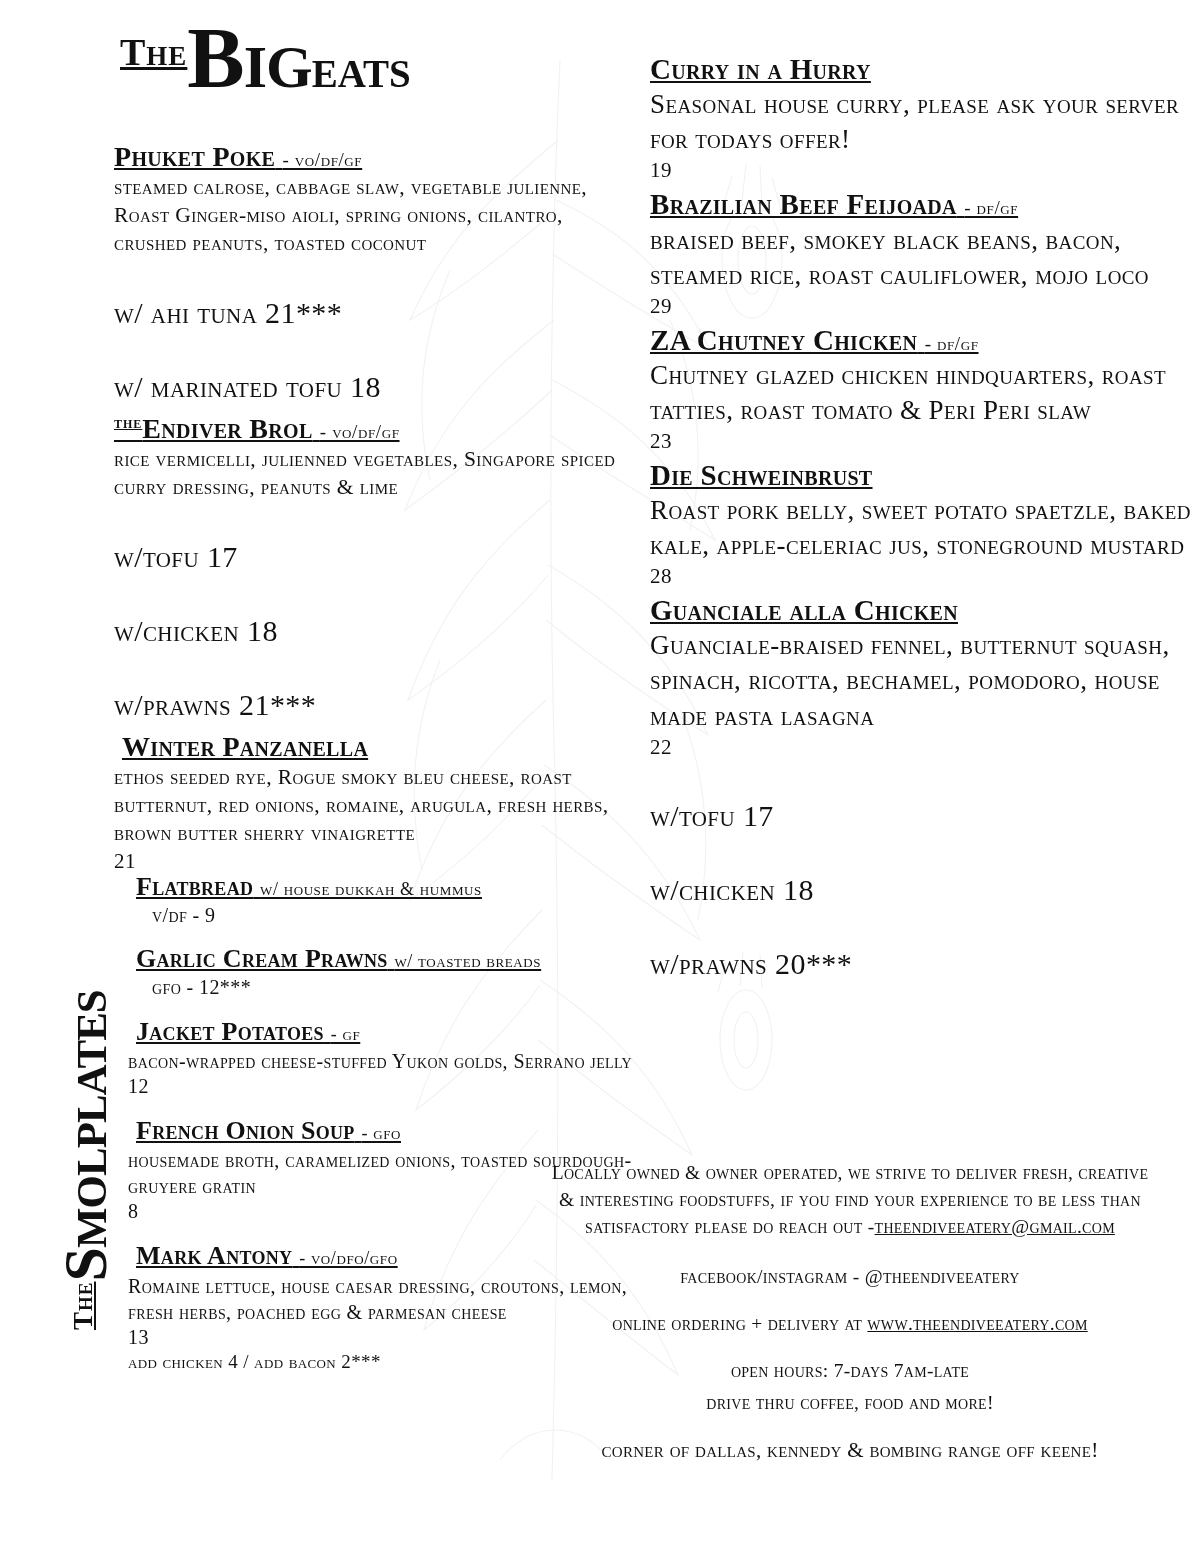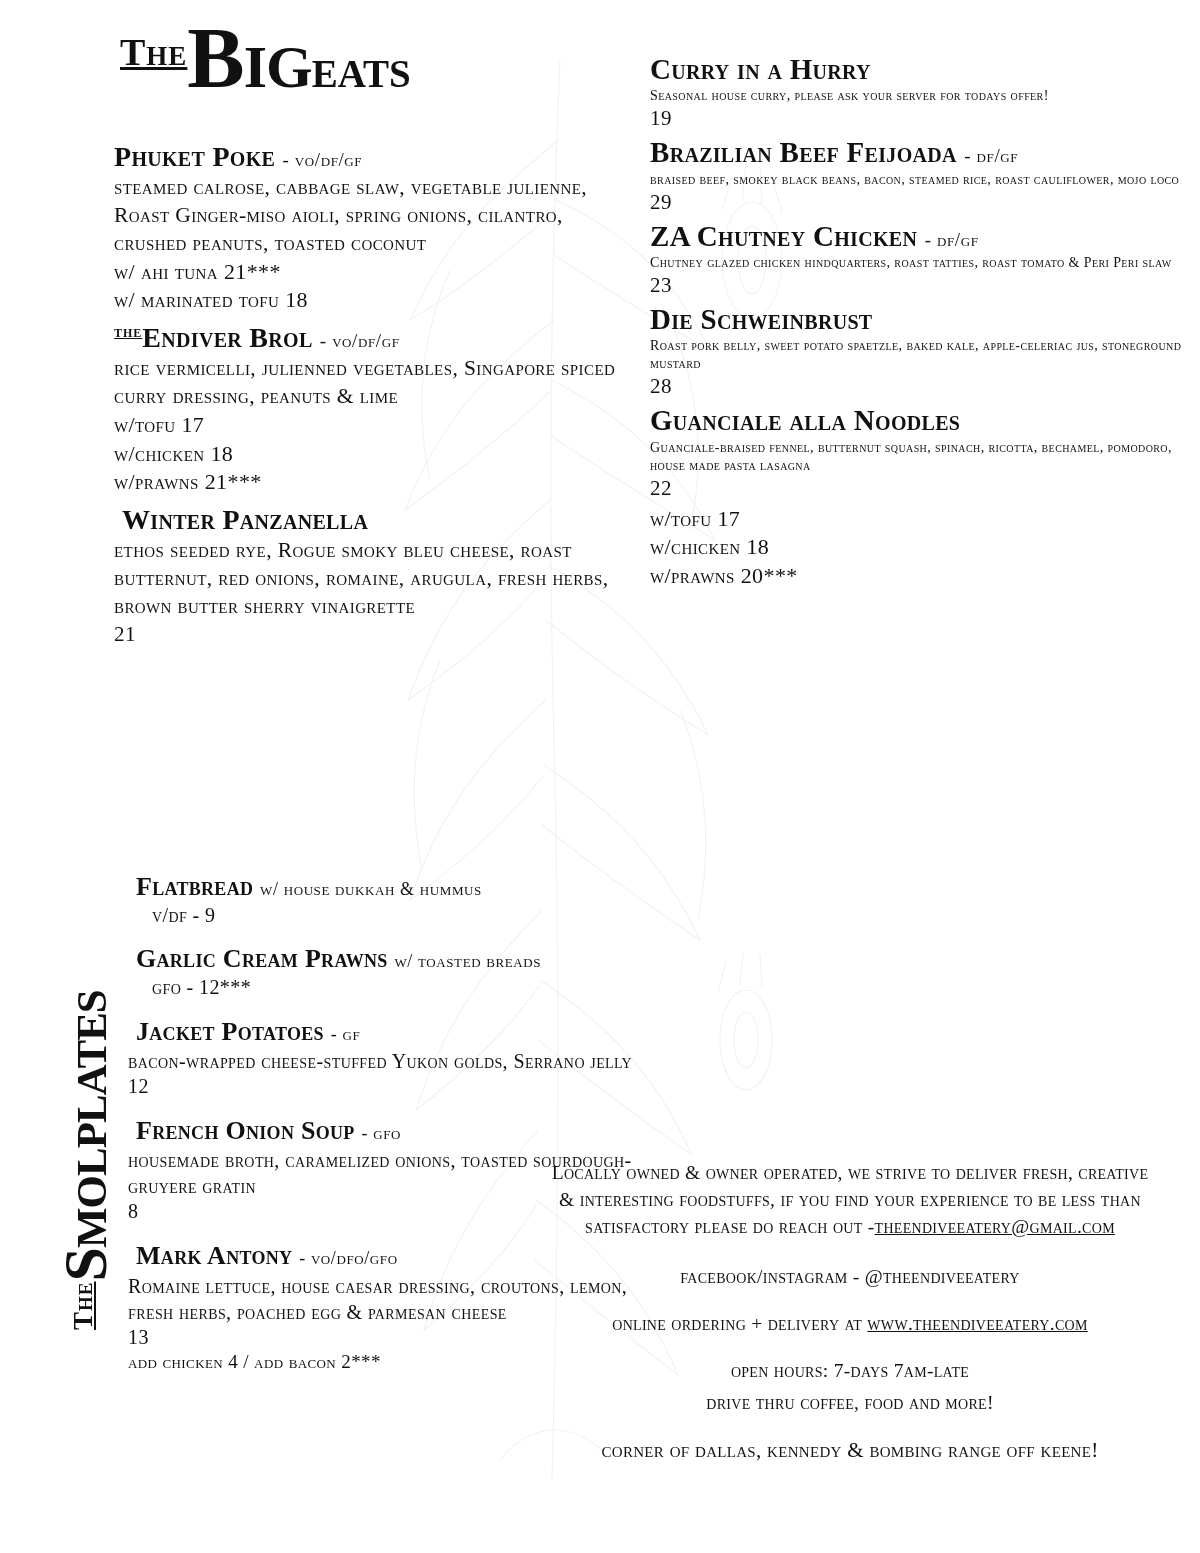--- a/index.html
+++ b/index.html
@@ -126,20 +126,21 @@
   
   .item { margin-bottom: 6px; }
 
   .item-name {
     font-size: 28px;
     font-variant: small-caps;
     font-weight: 600;
     letter-spacing: 0.3px;
     line-height: 1.18;
     display: block;
+    text-decoration: underline;
   }
   .item-tags {
     font-size: 19px;
     font-variant: small-caps;
     font-weight: 400;
     letter-spacing: 0.6px;
   }
   .item-desc {
     font-size: 21.5px;
     font-variant: small-caps;
@@ -149,46 +150,47 @@
     margin-top: 1px;
   }
   .item-price {
     font-size: 21px;
     font-variant: small-caps;
     letter-spacing: 0.4px;
     line-height: 1.28;
     display: block;
   }
   .opt-line {
-    font-size: 22px;
+    font-size: 30px;
     font-variant: small-caps;
     letter-spacing: 0.4px;
     line-height: 1.30;
     display: block;
+    margin-top: 35px;
   }
 
   
   .smol .item { margin-bottom: 16px; }
   .smol .item-name {
     font-size: 26px;
   }
   .smol .item-tags { font-size: 18px; margin-top: 32px; }
   .smol .item-desc {
     font-size: 20px;
     line-height: 1.30;
   }
   .smol .item-price {
     font-size: 20px;
   }
   .smol .item-price.indent { padding-left: 16px; }
 
   
   .col-right .item { margin-bottom: 3px; }
   .col-right .item-name { font-size: 29px; }
-  .col-right .item-desc { font-size: 14px; }
+  .col-right .item-desc { font-size: 27px; }
 
   .footer-para {
     font-size: 19.5px;
     font-variant: small-caps;
     letter-spacing: 0.3px;
     line-height: 1.38;
     margin-bottom: 22px;
   }
   .footer-line {
     font-size: 19.5px;
@@ -323,21 +325,21 @@
       <span class="item-price">23</span>
     </div>
 
     <div class="item">
       <span class="item-name">Die Schweinbrust</span>
       <span class="item-desc">Roast pork belly, sweet potato spaetzle, baked kale, apple-celeriac jus, stoneground mustard</span>
       <span class="item-price">28</span>
     </div>
 
     <div class="item">
-      <span class="item-name">Guanciale alla Noodles</span>
+      <span class="item-name">Guanciale alla Chicken</span>
       <span class="item-desc">Guanciale-braised fennel, butternut squash, spinach, ricotta, bechamel, pomodoro, house made pasta lasagna</span>
       <span class="item-price">22</span>
     </div>
 
     <div class="item">
       <span class="opt-line">w/tofu   17</span>
       <span class="opt-line">w/chicken   18</span>
       <span class="opt-line">w/prawns   20***</span>
     </div>
   </div>

